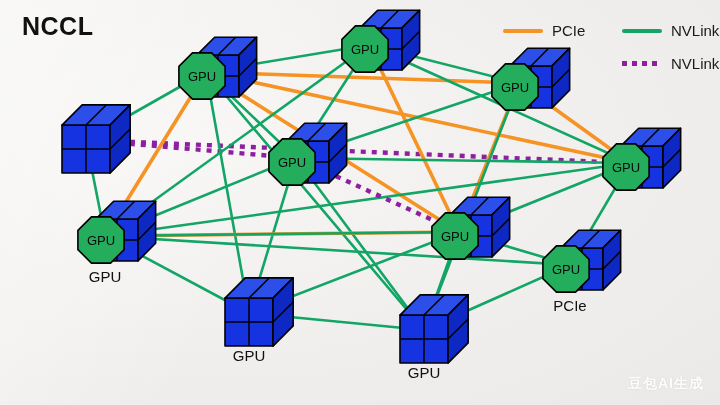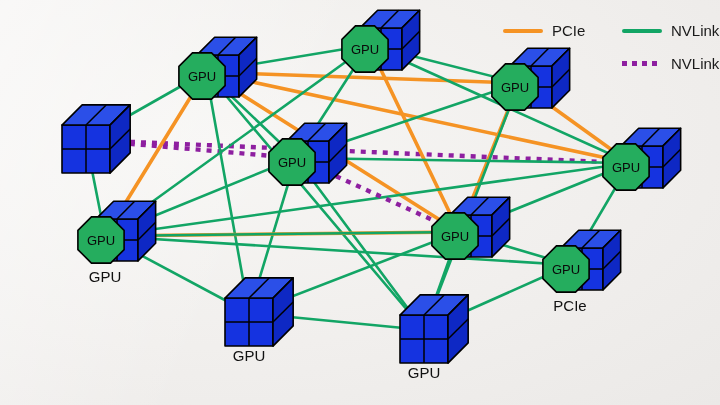--- a/index.html
+++ b/index.html
@@ -44,20 +44,21 @@
     font-size:14px;font-weight:bold;color:rgba(255,255,255,0.92);
     letter-spacing:1px;
     text-shadow:0 0 2px rgba(0,0,0,0.10);
   }
 </style>
 </head>
 <body>
 
 <div id="stage">
 
+  <div class="title">NCCL</div>
 
   <svg class="layer" id="edges" viewBox="0 0 720 405" preserveAspectRatio="none">
       <line x1="86" y1="140" x2="206" y2="72" stroke="#12A565" stroke-width="2.6" stroke-linecap="round"></line>
       <line x1="86" y1="140" x2="105" y2="236" stroke="#12A565" stroke-width="2.6" stroke-linecap="round"></line>
       <line x1="86" y1="140" x2="296" y2="158" stroke="#8E1FA0" stroke-width="4.4" stroke-linecap="butt" stroke-dasharray="5 6"></line>
       <line x1="86" y1="140" x2="630" y2="163" stroke="#8E1FA0" stroke-width="4.4" stroke-linecap="butt" stroke-dasharray="5 6"></line>
       <line x1="206" y1="72" x2="369" y2="45" stroke="#12A565" stroke-width="2.6" stroke-linecap="round"></line>
       <line x1="206" y1="72" x2="296" y2="158" stroke="#12A565" stroke-width="2.6" stroke-linecap="round"></line>
       <line x1="206" y1="72" x2="105" y2="236" stroke="#F59324" stroke-width="3.6" stroke-linecap="round"></line>
       <line x1="206" y1="72" x2="459" y2="232" stroke="#F59324" stroke-width="3.6" stroke-linecap="round"></line>
@@ -226,13 +227,14 @@
     <span class="lbl">NVLink</span>
   </div>
 
   <div id="captions">
       <div class="node-label" style="left: 105px; top: 268px;">GPU</div>
       <div class="node-label" style="left: 570px; top: 297px;">PCIe</div>
       <div class="node-label" style="left: 249px; top: 347px;">GPU</div>
       <div class="node-label" style="left: 424px; top: 364px;">GPU</div>
     </div>
 
+  <div class="watermark">豆包AI生成</div>
 </div>
 
 </body></html>

